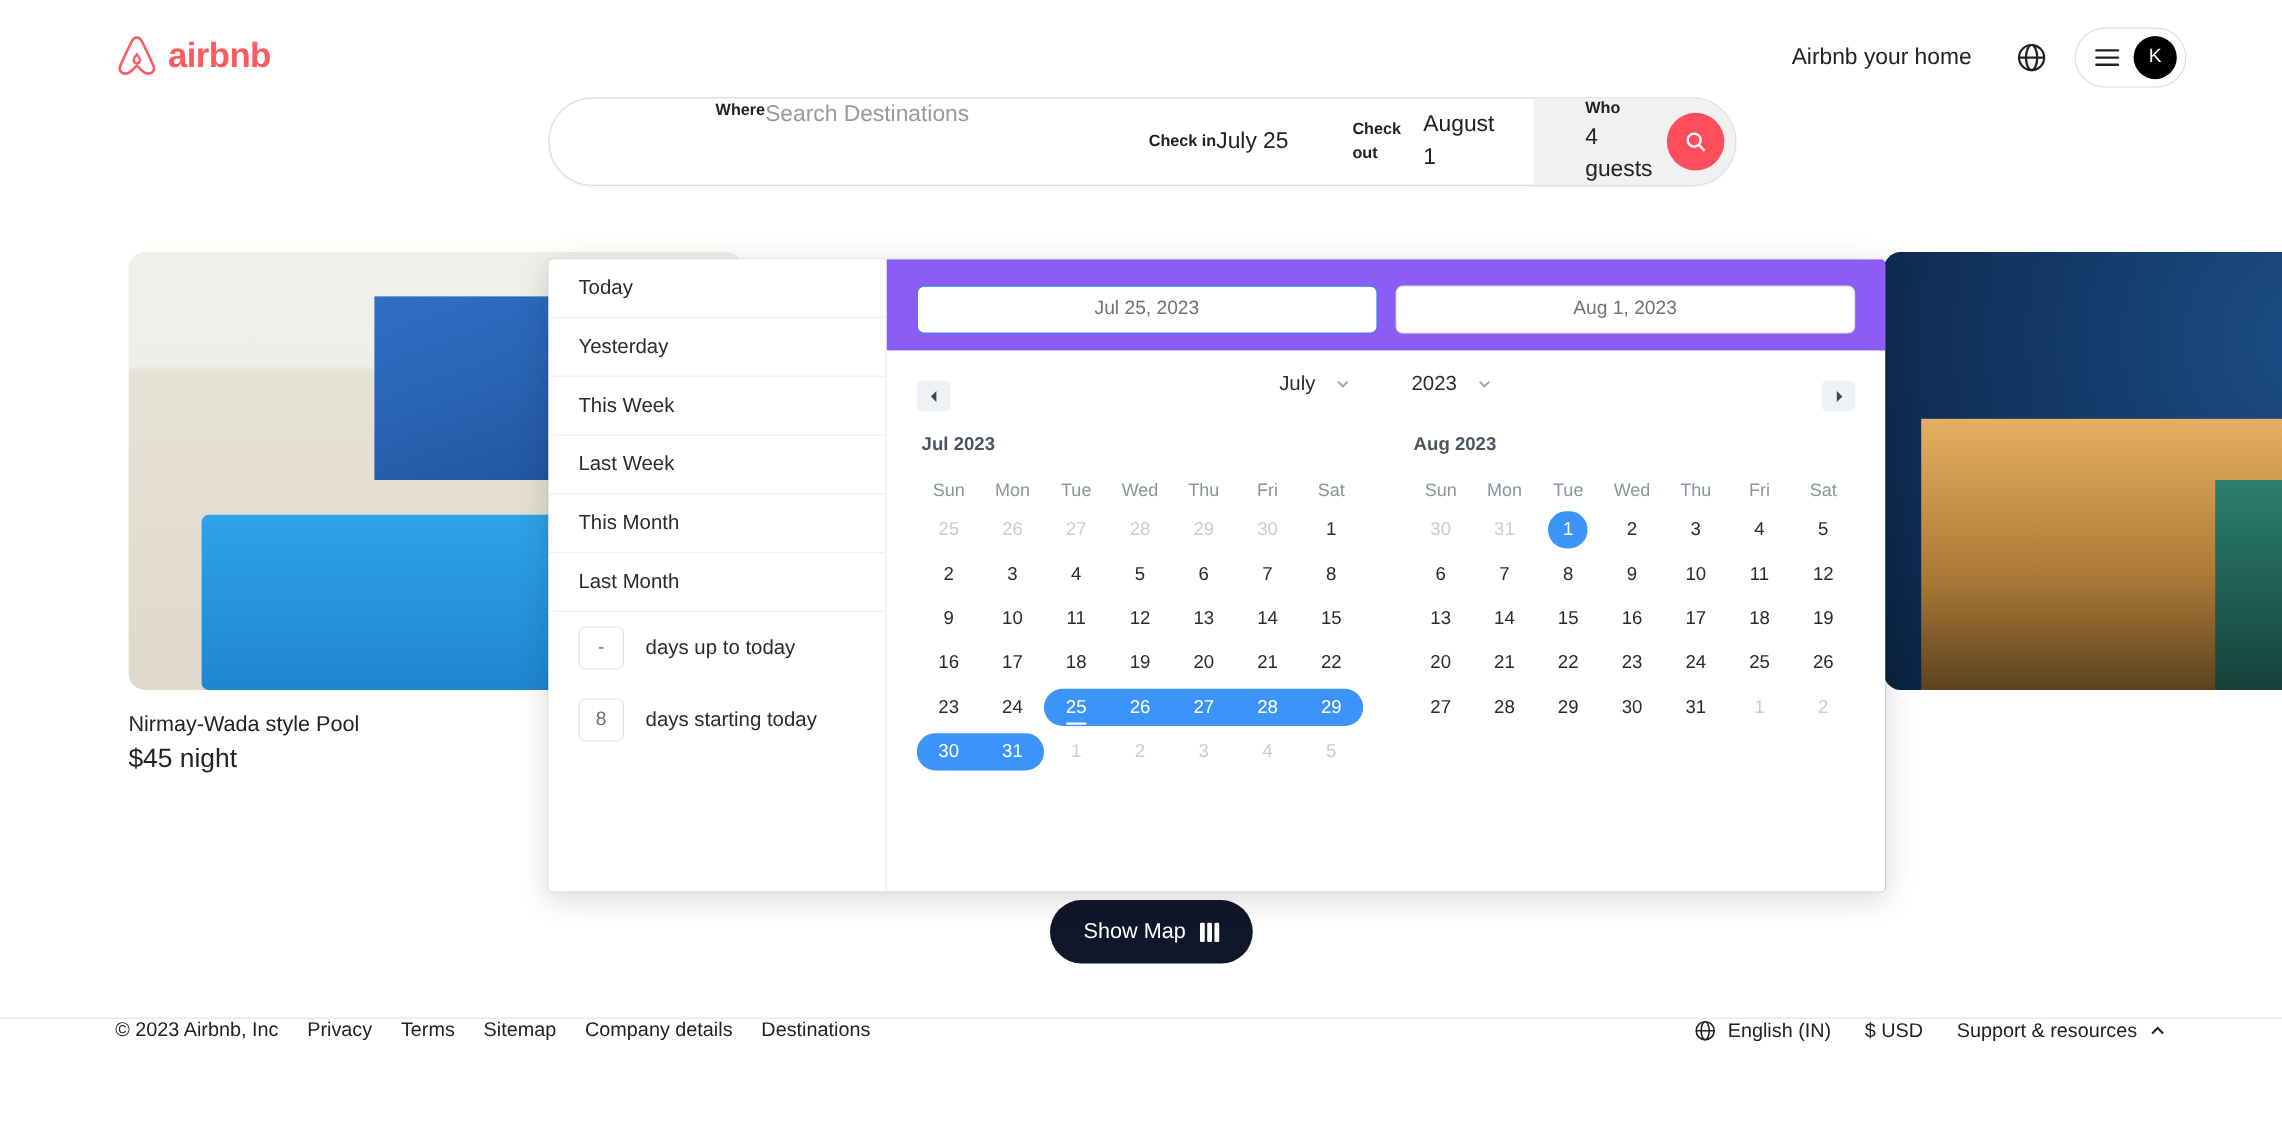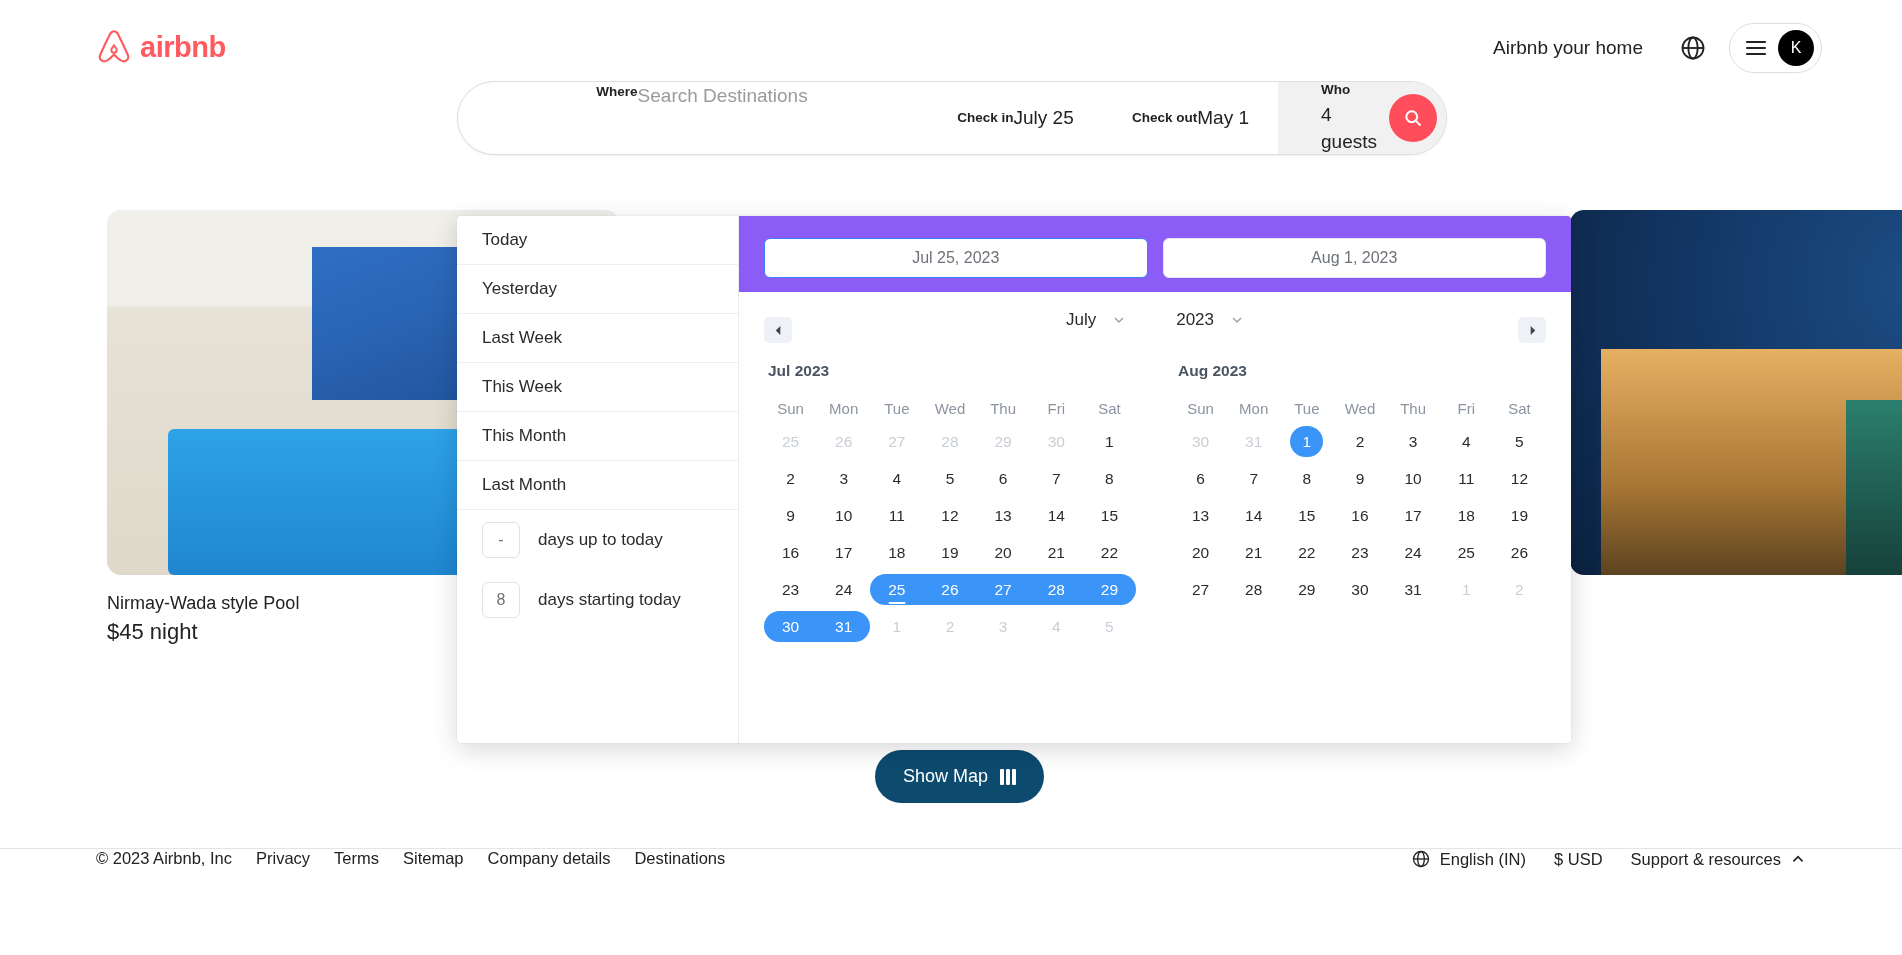--- a/index.html
+++ b/index.html
@@ -114,21 +114,21 @@
     background:linear-gradient(180deg,#e6b062 0%,#a97735 60%,#5c4320 100%);
   }
   .photo-house::after{
     content:""; position:absolute; right:0; bottom:0; width:46%; height:48%;
     background:linear-gradient(180deg,#2b7f6e 0%,#16413a 100%);
   }
 
   
   .show-map {
     position: absolute; left: 875px; top: 750px;
-    background: #0c4a6e; color: #fff; border: none;
+    background: #0f172a; color: #fff; border: none;
     border-radius: 28px; padding: 16px 28px;
     font-size: 18px; display: flex; align-items: center; gap: 12px;
     cursor: pointer; z-index: 30;
   }
   .map-icon { display:flex; gap:2px; align-items:flex-end; }
   .map-icon i { display:block; width:4px; background:#fff; border-radius:1px; }
 
   
   .datepicker {
     position: absolute; left: 457px; top: 216px;
@@ -266,21 +266,21 @@
       <div class="sb-seg sb-where">
         <div class="lbl">Where</div>
         <div class="val ph">Search Destinations</div>
       </div>
       <div class="sb-seg sb-checkin">
         <div class="lbl">Check in</div>
         <div class="val">July 25</div>
       </div>
       <div class="sb-seg sb-checkout">
         <div class="lbl">Check out</div>
-        <div class="val">May 1</div>
+        <div class="val">August 1</div>
       </div>
       <div class="sb-seg sb-who">
         <div class="sb-who-text">
           <div class="lbl">Who</div>
           <div class="val">4 guests</div>
         </div>
         <button class="search-btn">
           <svg viewBox="0 0 24 24" width="20" height="20" fill="none" stroke="#fff" stroke-width="2.4">
             <circle cx="10.5" cy="10.5" r="6.5"></circle>
               <line x1="15.5" y1="15.5" x2="21" y2="21"></line>
@@ -318,22 +318,22 @@
         <i style="height:16px"></i>
         <i style="height:16px"></i>
     </span>
   </button>
 
   <div class="datepicker">
 
     <div class="dp-side">
       <div class="dp-preset">Today</div>
       <div class="dp-preset">Yesterday</div>
+      <div class="dp-preset">This Week</div>
       <div class="dp-preset">Last Week</div>
-      <div class="dp-preset">This Week</div>
       <div class="dp-preset">This Month</div>
       <div class="dp-preset">Last Month</div>
 
       <div class="dp-rel">
         <input value="-" style="">
         <span>days up to today</span>
       </div>
       <div class="dp-rel">
         <input value="8" style="">
         <span>days starting today</span>

